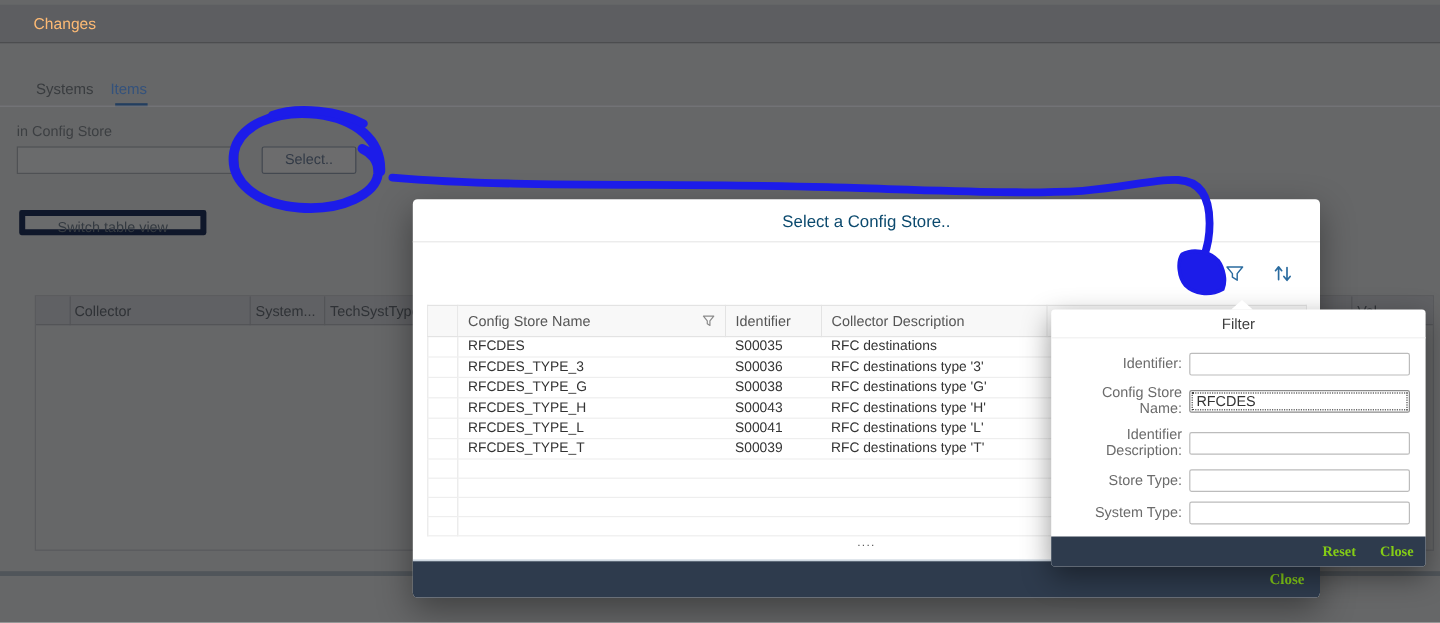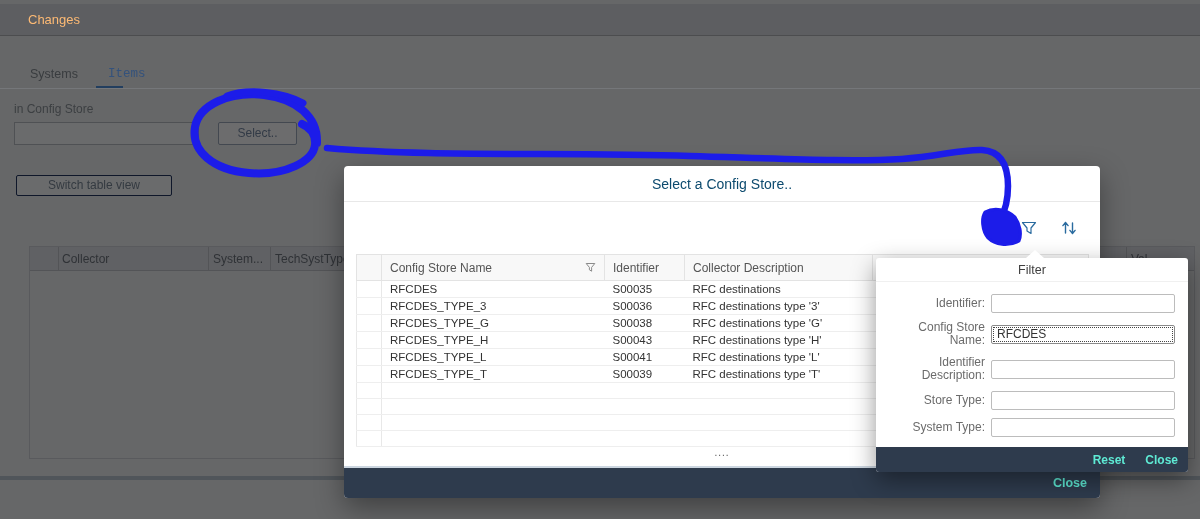--- a/index.html
+++ b/index.html
@@ -6,46 +6,46 @@
   body { font-family:"Liberation Sans", sans-serif; }
   .app { position:relative; width:1200px; height:519px; background:#666768; overflow:hidden; font-family:"Liberation Sans", sans-serif; }
 
   
   .bg { position:absolute; inset:0; z-index:1; }
   .shell-header { position:absolute; left:0; top:4px; right:0; height:32px; background:#5d5e61; border-bottom:1px solid #4c4d4f; }
   .shell-title { position:absolute; left:28px; top:8px; font-size:13px; color:#fdba74; }
   .tab-border { position:absolute; left:0; top:88px; width:100%; height:1px; background:#75777a; }
   .tab { position:absolute; top:67px; font-size:12.5px; }
   .tab-systems { left:30px; color:#393c3f; }
-  .tab-items { left:108px; color:#34527c;font-family:Liberation Mono, monospace; }
+  .tab-items { left:92px; color:#34527c; }
   .tab-underline { position:absolute; left:96px; top:86px; width:27px; height:3px; background:#223e5f; }
   .cfg-label { position:absolute; left:14px; top:102px; font-size:12px; color:#3c3f42; }
   .cfg-input { position:absolute; left:14px; top:122px; width:185px; height:23px; border:1px solid #4f5154; background:rgba(255,255,255,0.03); }
   .select-btn { position:absolute; left:218px; top:122px; width:79px; height:23px; border:1px solid #434850; border-radius:2px; background:rgba(255,255,255,0.04); color:#323a46; font-size:12px; text-align:center; line-height:21px; }
-  .switch-btn { position:absolute; left:16px; top:175px; width:156px; height:21px; border:1px solid #0f172a; border-radius:2px; background:rgba(255,255,255,0.03); color:#343a41; font-size:12px; text-align:center; line-height:19px; }
+  .switch-btn { position:absolute; left:16px; top:175px; width:156px; height:21px; border:5px solid #0f172a; border-radius:2px; background:rgba(255,255,255,0.03); color:#343a41; font-size:12px; text-align:center; line-height:19px; }
   .bg-table { position:absolute; left:29px; top:246px; width:1166px; height:213px; border:1px solid #595a5d; }
   .bg-thead { position:relative; height:24px; background:#606164; border-bottom:1px solid #535457; font-size:12px; color:#2f3236; }
   .bg-th { position:absolute; top:5px; white-space:nowrap; }
   .bg-col-border { position:absolute; top:0; width:1px; height:24px; background:#535457; }
   .bg-footer-band { position:absolute; left:0; top:476px; width:100%; height:4px; background:#50555a; }
 
   
   .dialog { position:absolute; left:344px; top:166px; width:756px; height:332px; background:#ffffff; border-radius:4px; box-shadow:0 10px 28px rgba(0,0,0,0.38); z-index:10; }
   .dialog-header { height:36px; line-height:36px; text-align:center; font-size:14px; color:#0c4a6e; border-bottom:1px solid #e8e8e8; }
   .dialog-toolbar { height:52px; display:flex; justify-content:flex-end; align-items:center; gap:22px; padding-right:22px; }
   .icon-btn { width:18px; height:18px; display:block; }
   .dlg-table { margin:0 12px; width:732px; border-collapse:collapse; table-layout:fixed; font-size:11.5px; color:#333; }
   .dlg-table th { height:26px; background:#f8f8f8; border:1px solid #e3e3e3; font-weight:normal; font-size:12px; color:#555; text-align:left; padding:0 8px; position:relative; white-space:nowrap; overflow:hidden; }
   .dlg-table td { height:16px; line-height:16px; padding:0 8px; border-bottom:1px solid #eeeeee; white-space:nowrap; overflow:hidden; }
   .dlg-table td.sel { border-right:1px solid #e8e8e8; border-left:1px solid #e8e8e8; }
   .dlg-table td.lastcol { border-right:1px solid #eeeeee; }
   .th-funnel { position:absolute; right:8px; top:7px; }
   .grow-dots { text-align:center; font-size:10px; line-height:9px; letter-spacing:1px; color:#555; margin-top:1px; }
   .dialog-footer { position:absolute; left:0; right:0; bottom:0; height:32px; background:#2e3b4d; border-top:2px solid #ccd6e0; border-radius:0 0 4px 4px; display:flex; align-items:center; justify-content:flex-end; padding-right:13px; }
-  .bar-btn { background:none; border:none; color:#5eead4; font-size:12.5px; font-weight:600; font-family:Liberation Sans, sans-serif; cursor:pointer; }
+  .bar-btn { background:none; border:none; color:#84cc16; font-size:12.5px; font-weight:600; font-family:Liberation Serif, serif; cursor:pointer; }
 
   
   .filter-panel { position:absolute; left:876px; top:258px; width:312px; height:214px; background:#ffffff; border-radius:3px; box-shadow:0 8px 24px rgba(0,0,0,0.42); z-index:20; }
   .fp-notch { position:absolute; top:-8px; left:150px; width:0; height:0; border-left:9px solid transparent; border-right:9px solid transparent; border-bottom:8px solid #ffffff; }
   .fp-title { height:24px; line-height:24px; text-align:center; font-size:12.5px; color:#3e3e3e; border-bottom:1px solid #f0f0f0; }
   .fp-form { padding:12px 13px 0 13px; display:flex; flex-direction:column; gap:8px; }
   .f-row { display:grid; grid-template-columns:96px 1fr; column-gap:6px; align-items:center; }
   .f-label { text-align:right; font-size:12px; color:#6b6b6b; line-height:1.12; }
   .f-input { height:19px; border:1px solid #bcbcbc; border-radius:2px; font-size:12px; color:#333; padding:0 5px; font-family:"Liberation Sans", sans-serif; width:100%; }
   .f-input.focused { border-color:#8a8a8a; outline:1px dotted #444; outline-offset:-3px; }

